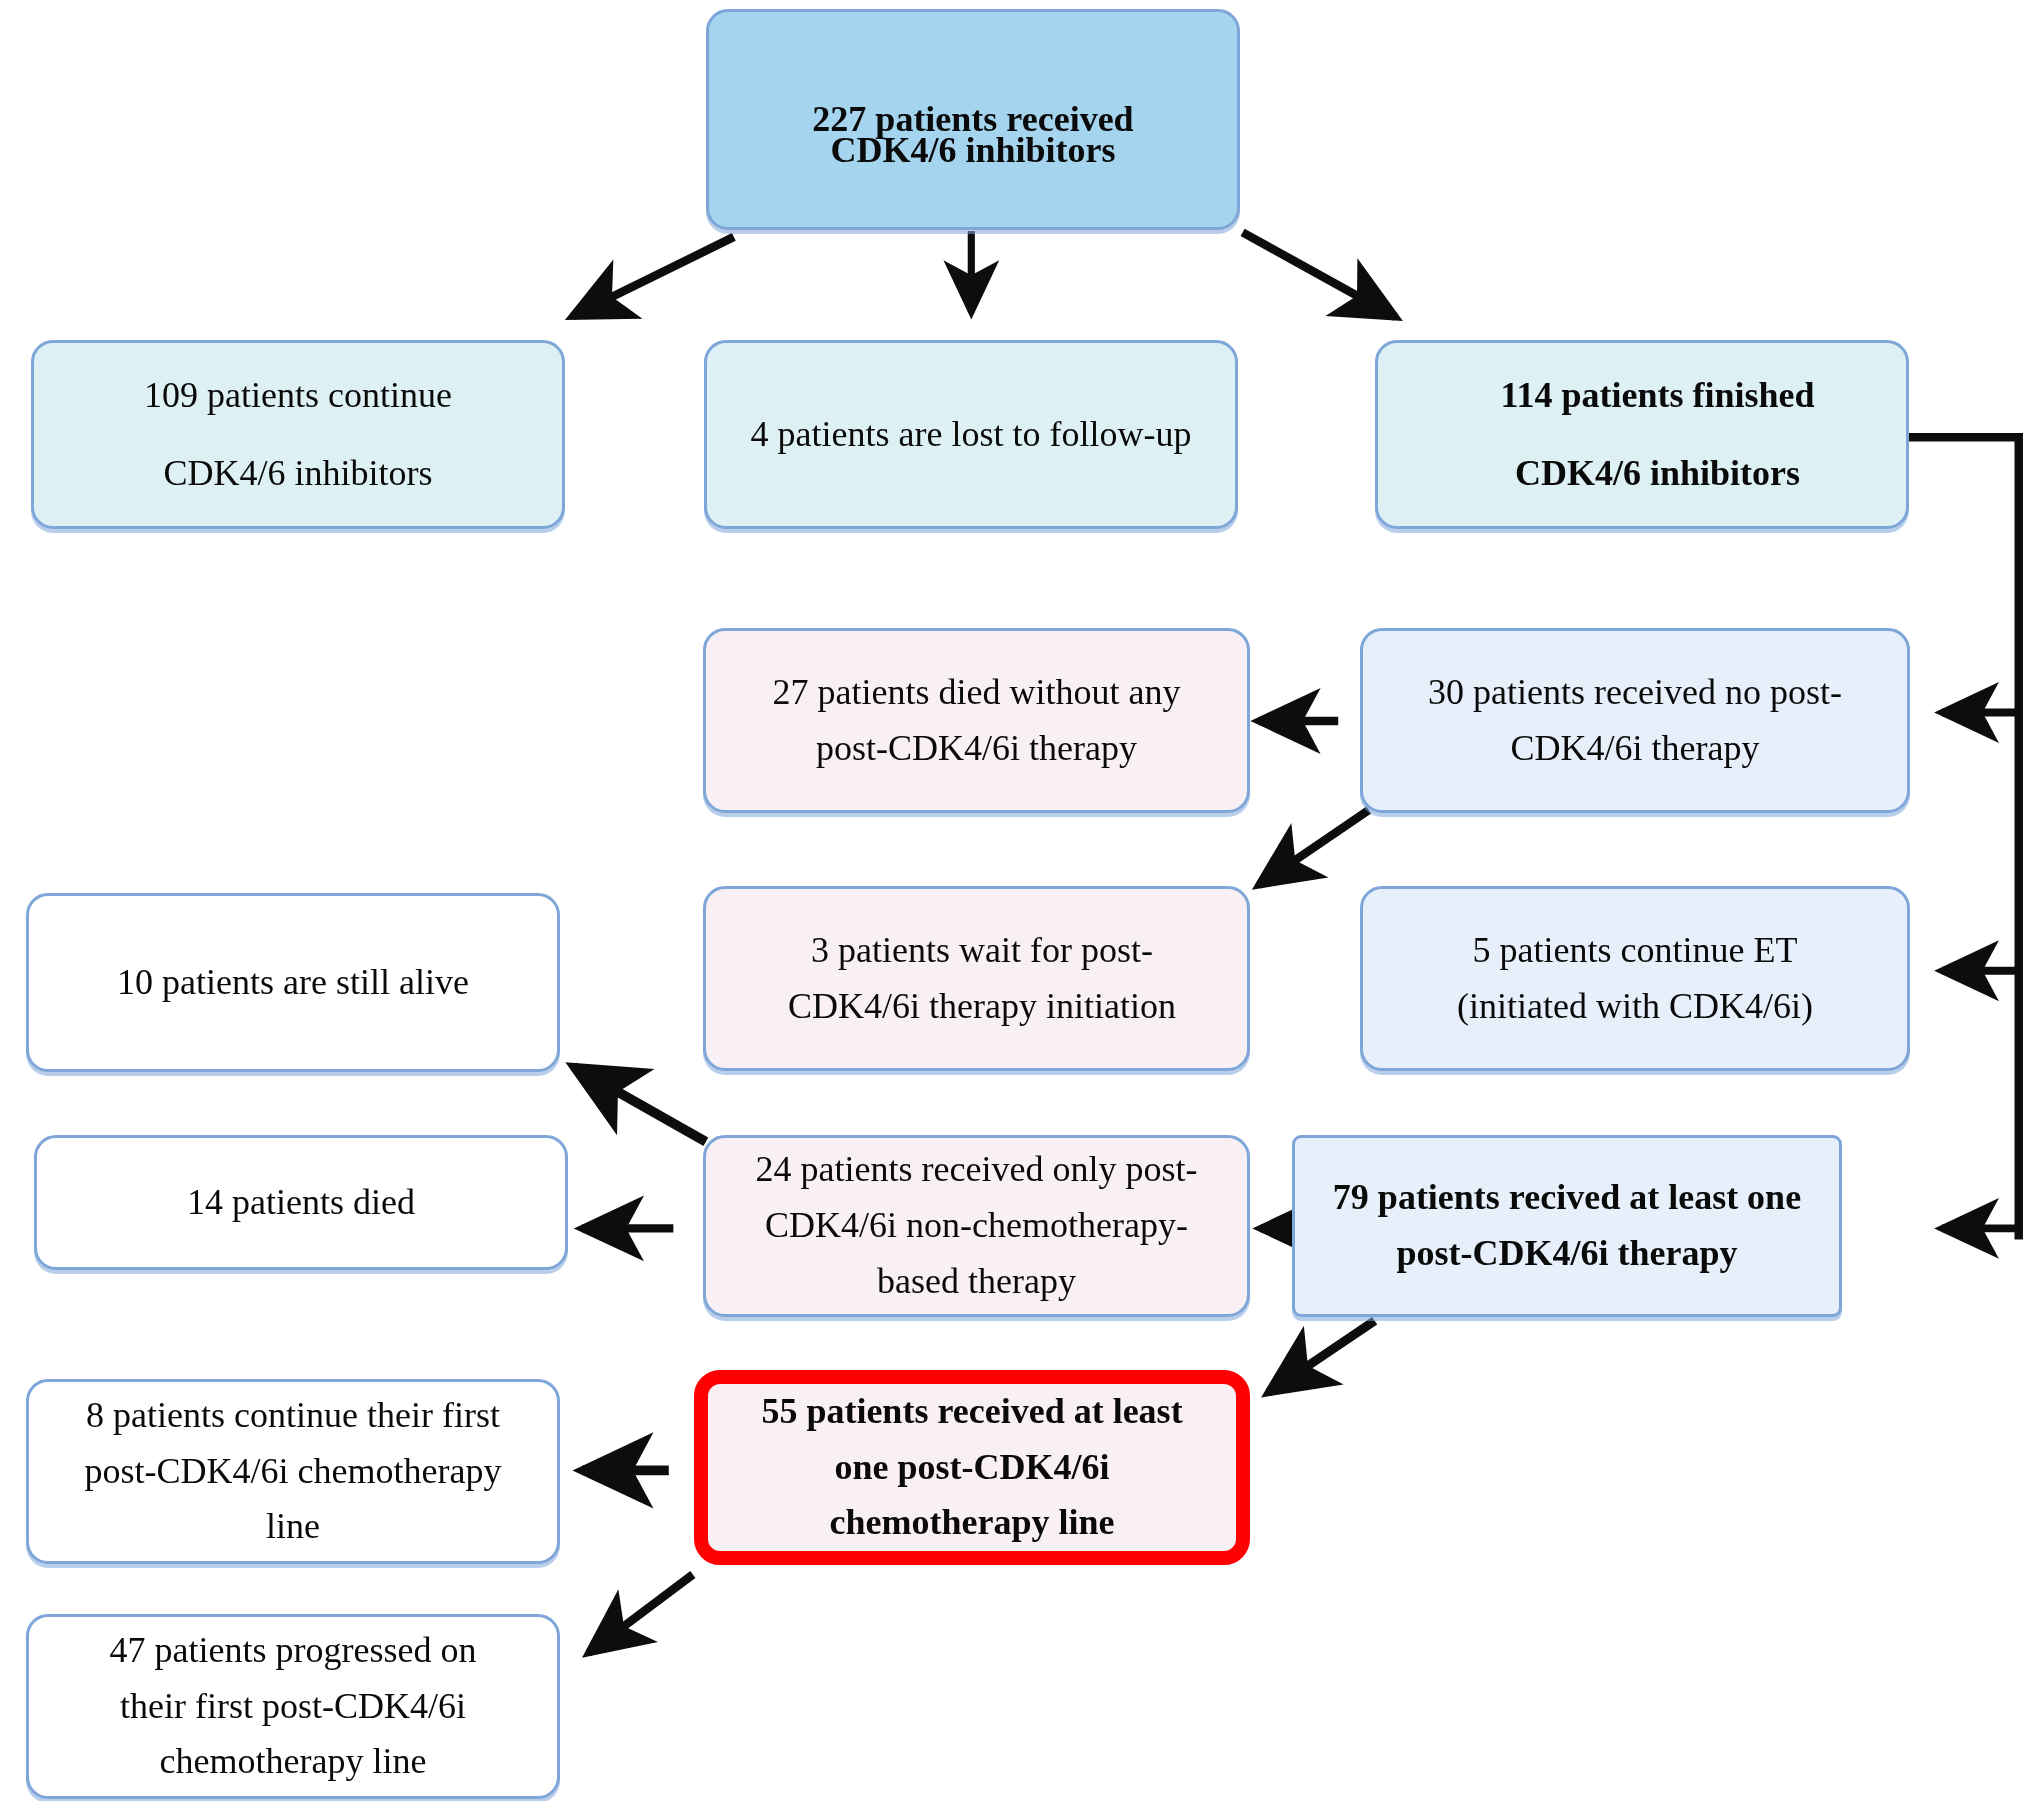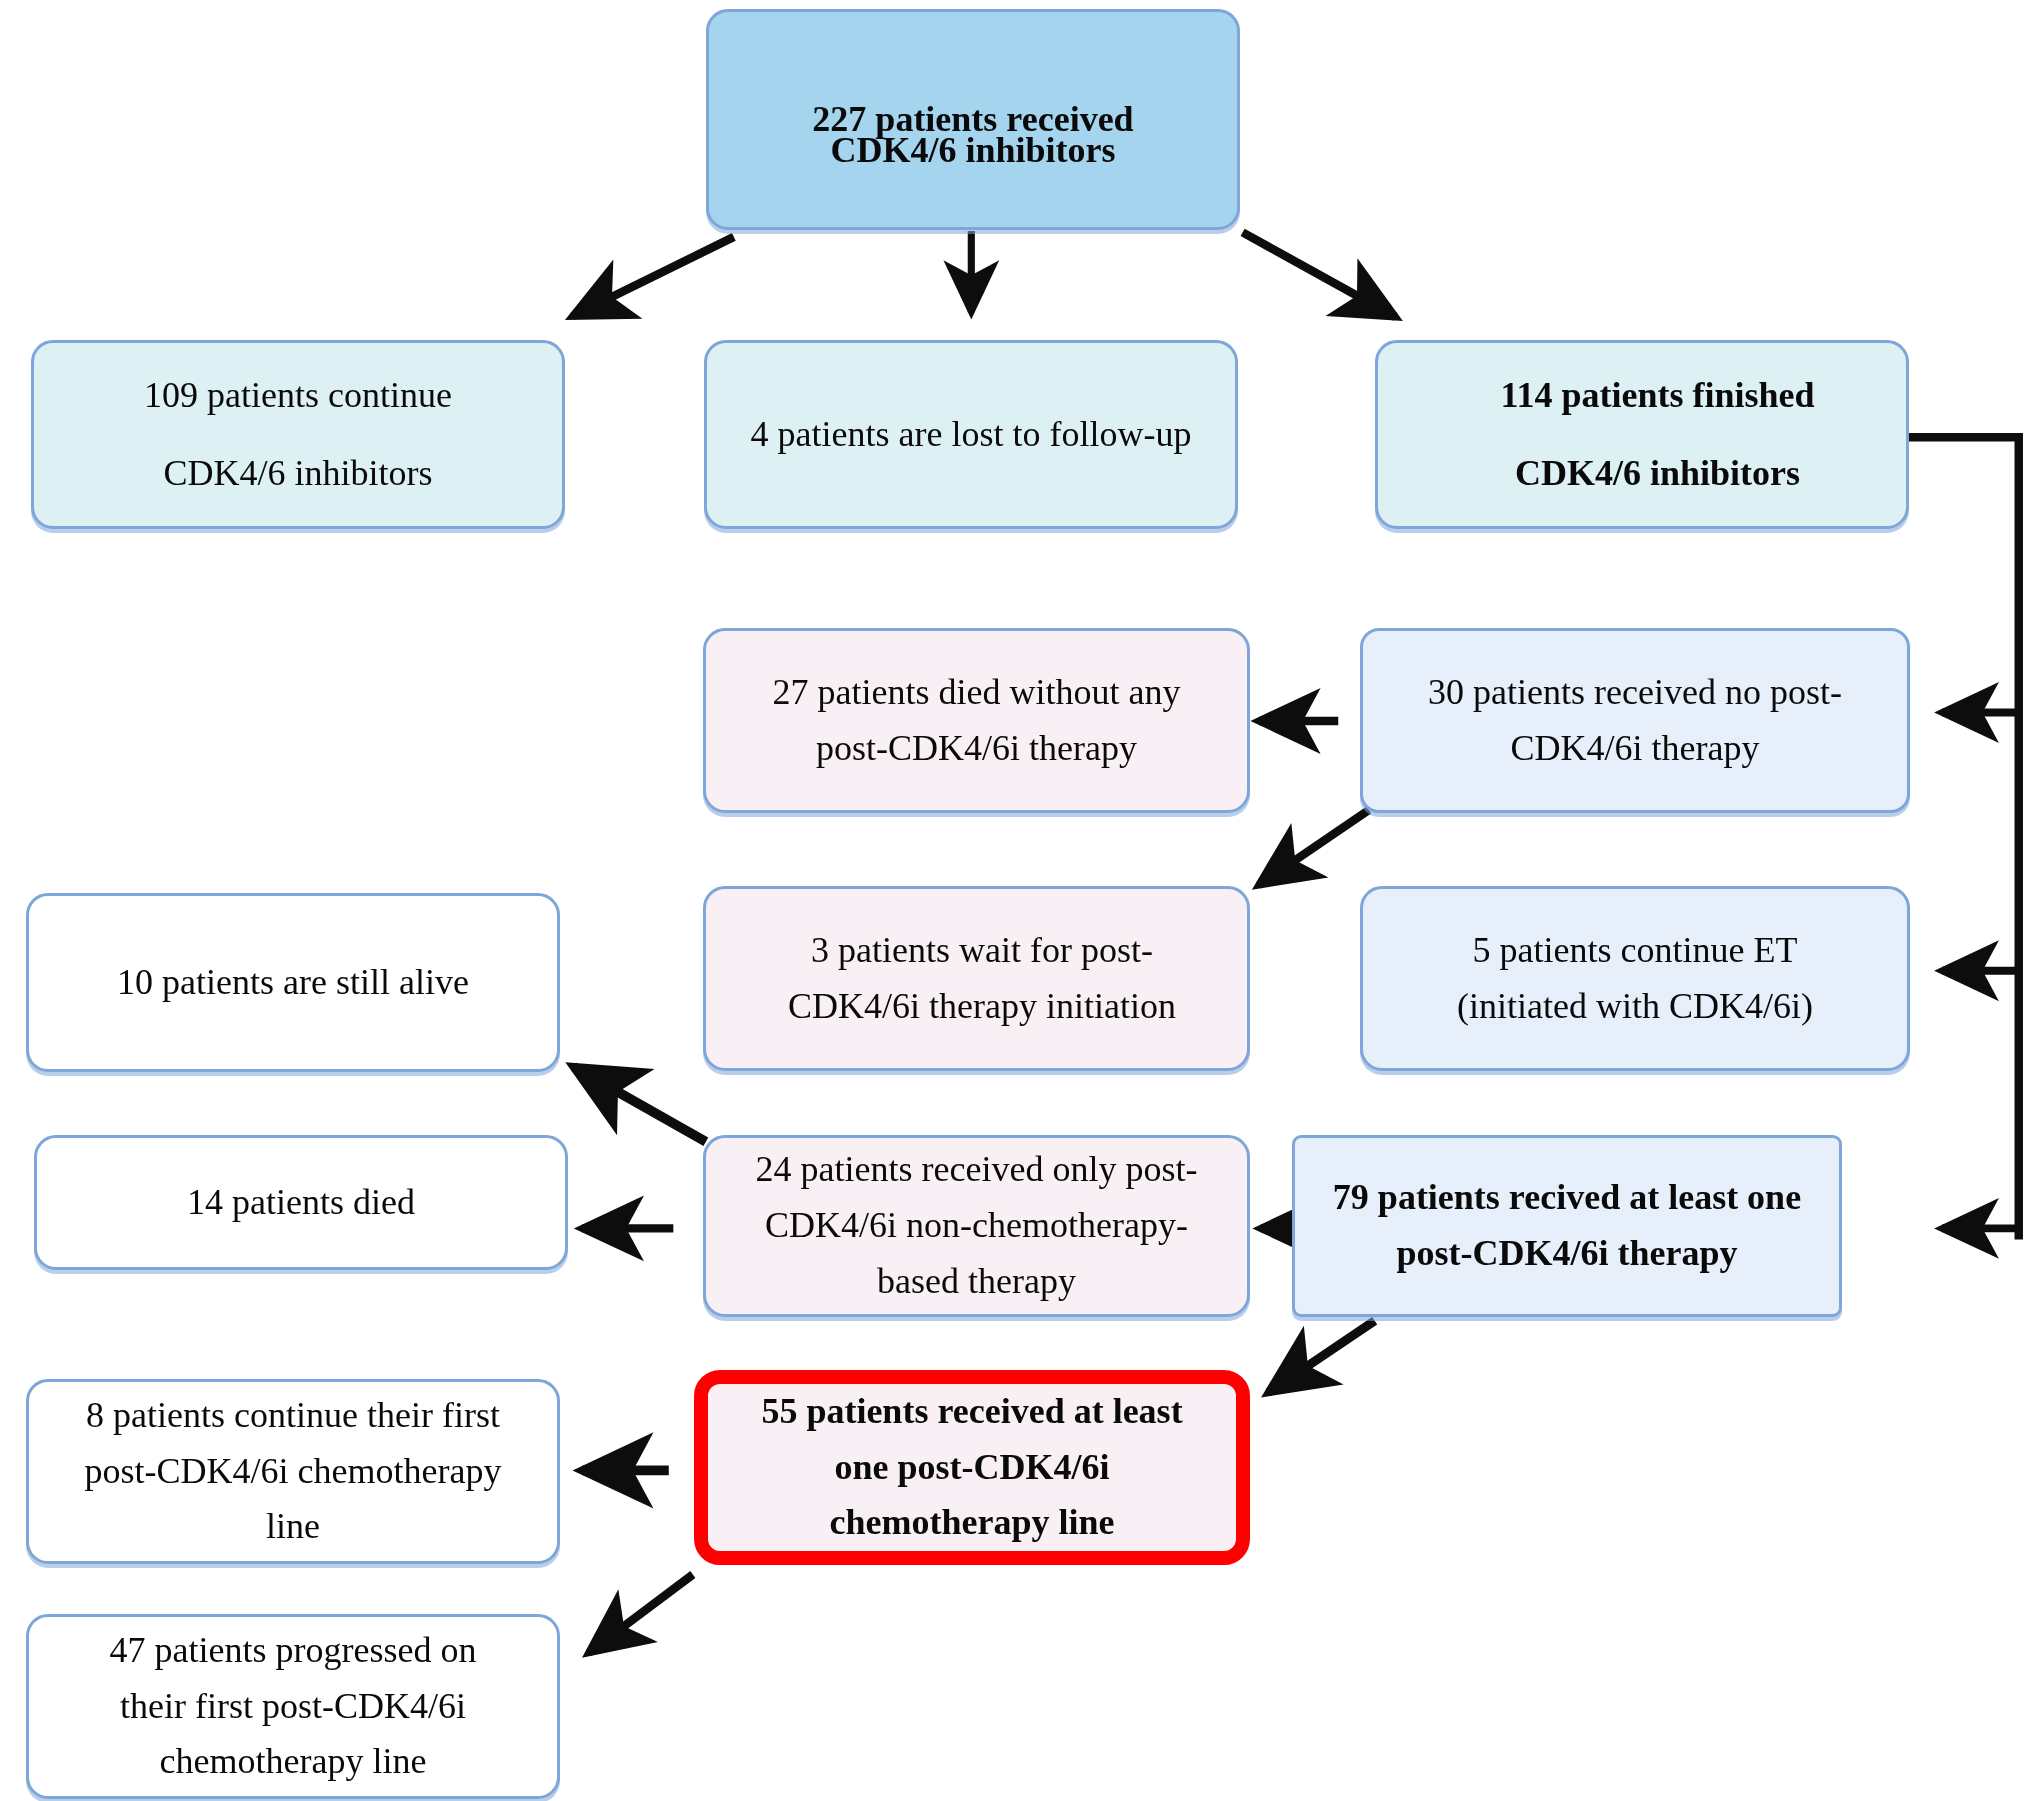--- a/index.html
+++ b/index.html
@@ -134,21 +134,21 @@
   <div class="node fill-cyan bold" style="left:1375px; top:340px; width:534px; height:189px; flex-direction:column;padding-left:48px;">
     <span class="txt">114 patients finished</span>
     <span class="txt" style="margin-top:22px;">CDK4/6 inhibitors</span>
   </div>
 
   <div class="node fill-pink" style="left:695px; top:628px; width:547px; height:185px; flex-direction:column;">
     <span class="txt">27 patients died without any</span>
     <span class="txt">post-CDK4/6i therapy</span>
   </div>
 
-  <div class="node fill-blue" style="left:1360px; top:628px; width:550px; height:185px; flex-direction:column;border-radius:19px;">
+  <div class="node fill-blue" style="left:1360px; top:628px; width:550px; height:185px; flex-direction:column;">
     <span class="txt">30 patients received no post-</span>
     <span class="txt">CDK4/6i therapy</span>
   </div>
 
   <div class="node fill-white" style="left:26px; top:893px; width:534px; height:179px;">
     <span class="txt">10 patients are still alive</span>
   </div>
 
   <div class="node fill-pink" style="left:695px; top:886px; width:547px; height:185px; flex-direction:column;padding-left:28px;">
     <span class="txt">3 patients wait for post-</span>

